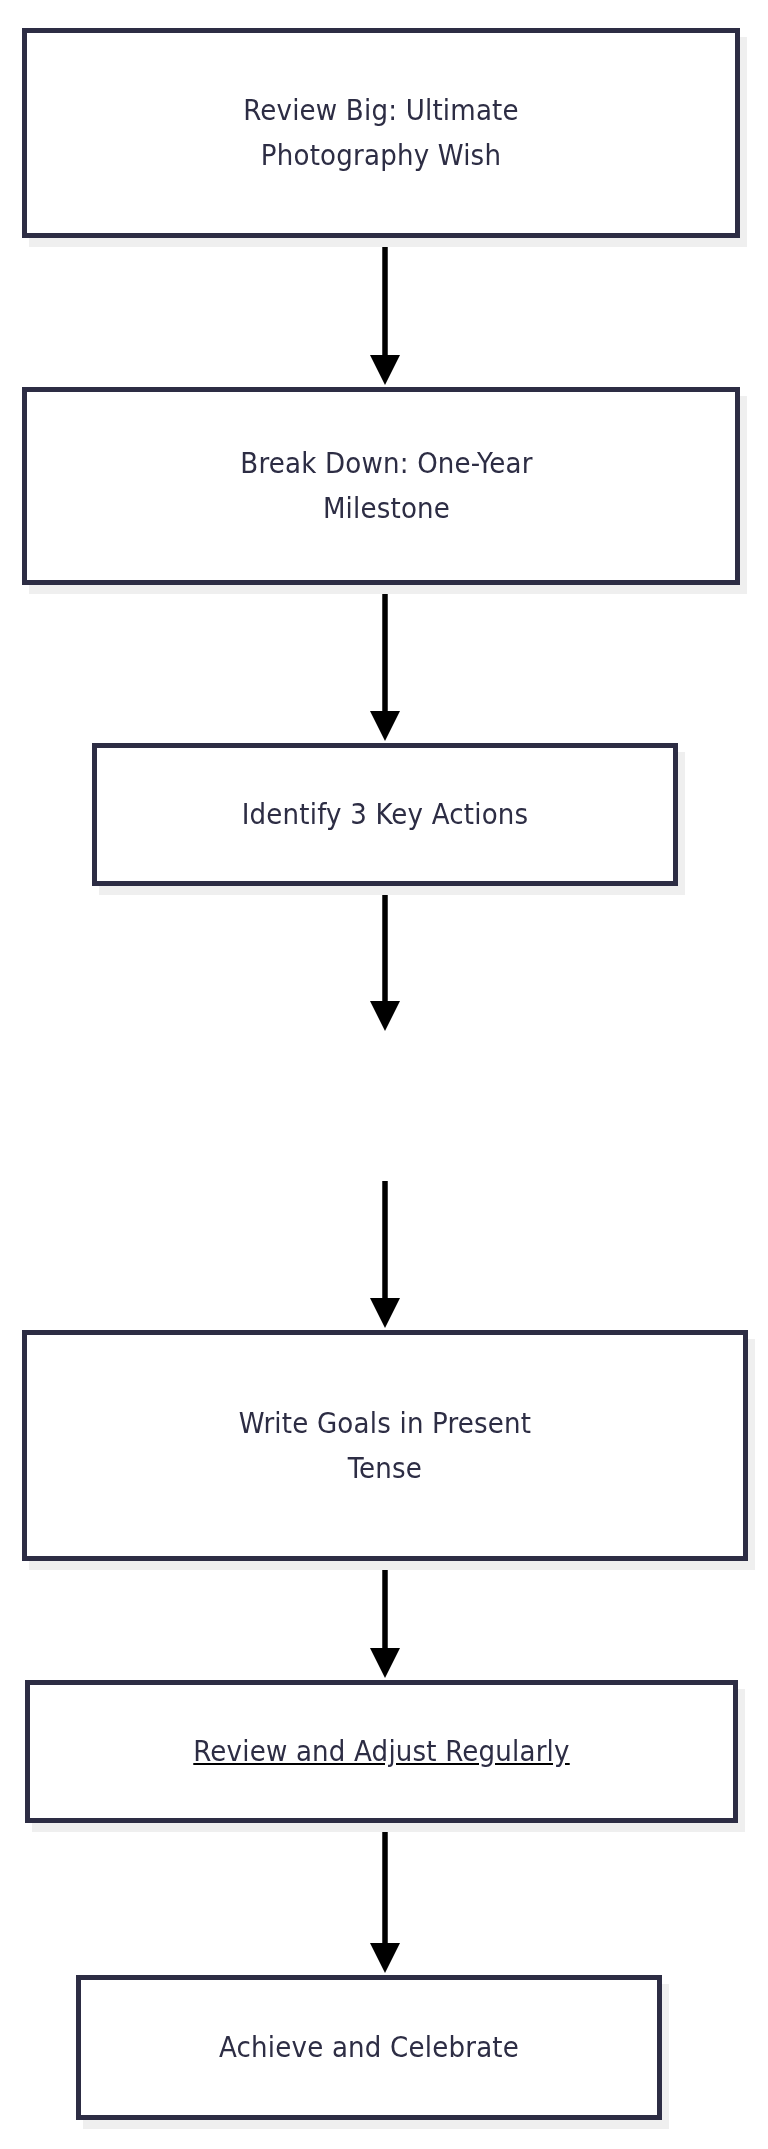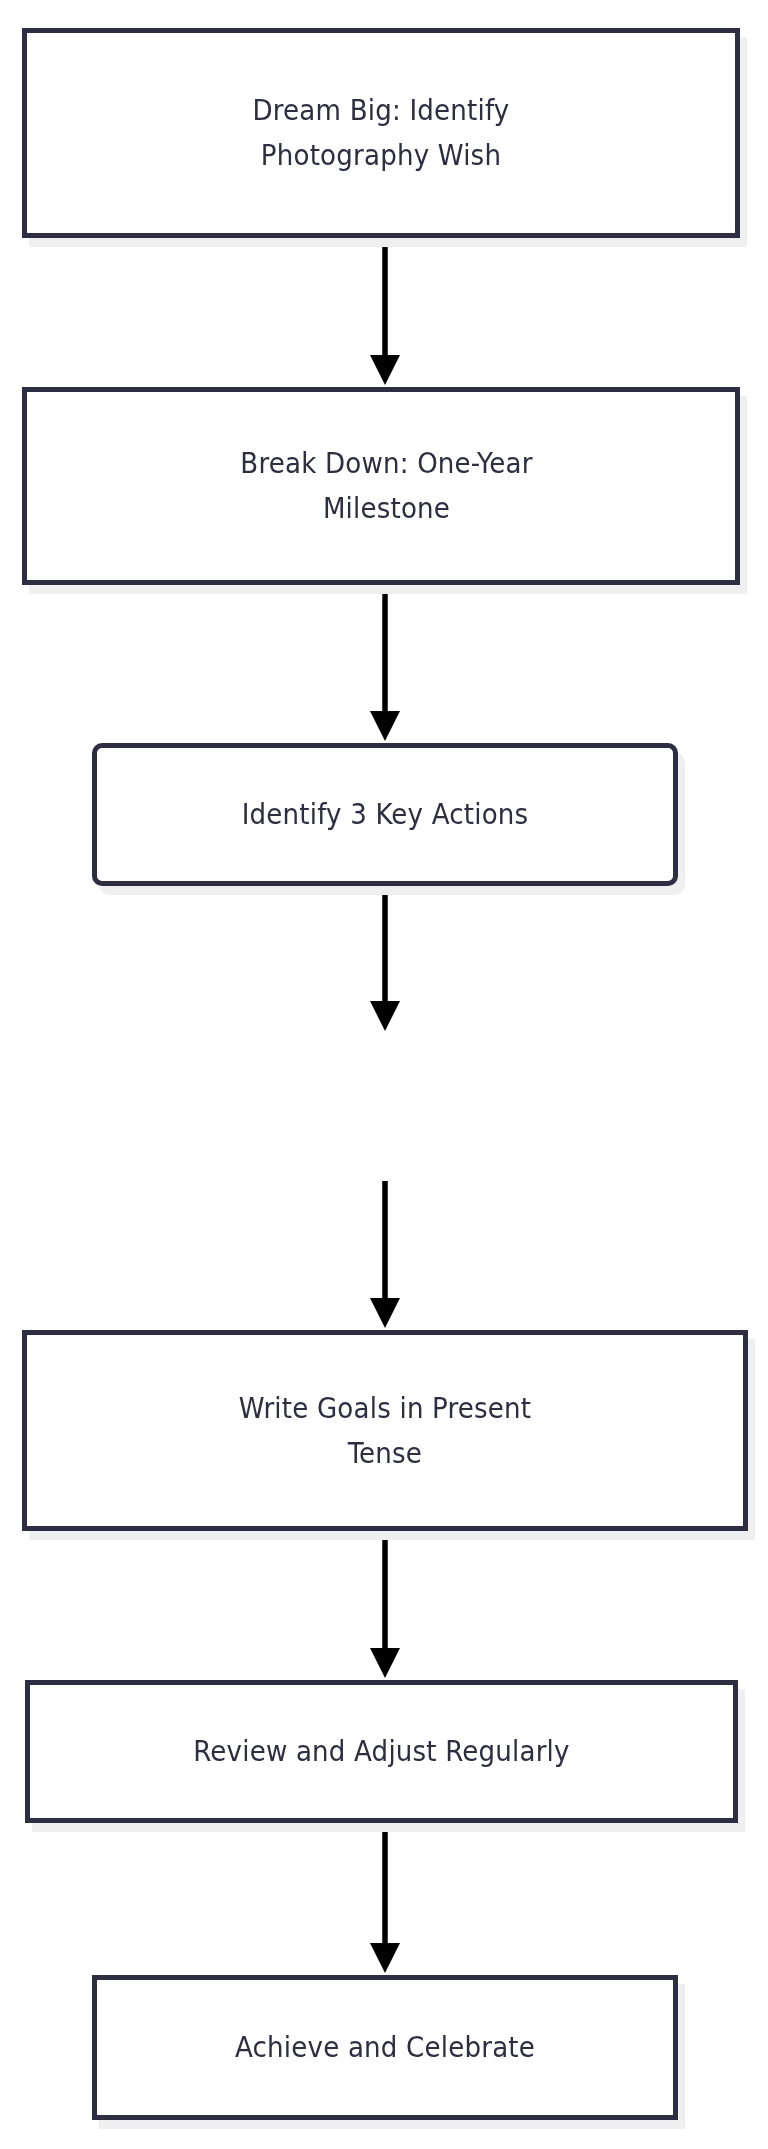--- a/index.html
+++ b/index.html
@@ -41,25 +41,25 @@
     letter-spacing: 0.2px;
     font-weight: 400;
     font-stretch: condensed;
     padding: 0 14px;
     white-space: pre-line;
   }
 
   
   #node-1 { left: 22px;  top: 28px;   width: 718px; height: 210px; }
   #node-2 { left: 22px;  top: 387px;  width: 718px; height: 198px; padding-left: 11px; }
-  #node-3 { left: 92px;  top: 743px;  width: 586px; height: 143px; border-radius: 10px; }
+  #node-3 { left: 92px;  top: 743px;  width: 586px; height: 143px; }
   #node-4 { left: 105px; top: 1033px; width: 560px; height: 143px; }
-  #node-5 { left: 22px;  top: 1330px; width: 726px; height: 201px; }
-  #node-6 { left: 25px;  top: 1680px; width: 713px; height: 143px; }
-  #node-7 { left: 92px;  top: 1975px; width: 586px; height: 145px; }
+  #node-5 { left: 22px;  top: 1330px; width: 726px; height: 231px; }
+  #node-6 { left: 25px;  top: 1680px; width: 713px; height: 143px; text-decoration: underline; }
+  #node-7 { left: 76px;  top: 1975px; width: 586px; height: 145px; }
 
   
   .edge {
     position: absolute;
     left: 0;
     top: 0;
     width: 768px;
     height: 2149px;
     pointer-events: none;
   }
@@ -105,21 +105,21 @@
       <polygon class="edge-head" points="385,1678 370,1648 400,1648"></polygon>
     </g>
 
     <g>
       <line class="edge-line" x1="385" y1="1828" x2="385" y2="1946"></line>
       <polygon class="edge-head" points="385,1973 370,1943 400,1943"></polygon>
     </g>
   </svg>
 
   <div class="node" id="node-1">
-    <span class="node-label">Dream Big: Identify
+    <span class="node-label">Review Big: Ultimate
 Photography Wish</span>
   </div>
 
   <div class="node" id="node-2">
     <span class="node-label">Break Down: One-Year
 Milestone</span>
   </div>
 
   <div class="node" id="node-3">
     <span class="node-label">Identify 3 Key Actions</span>

